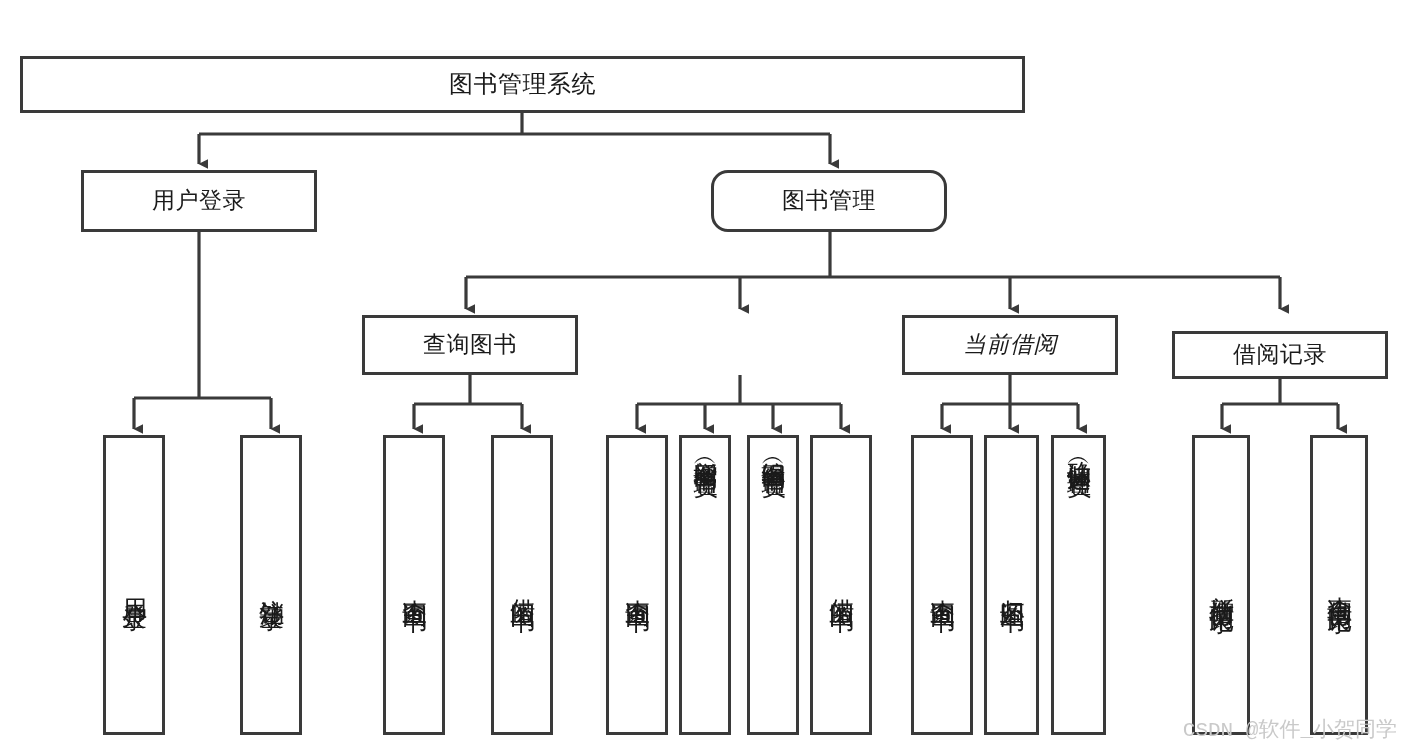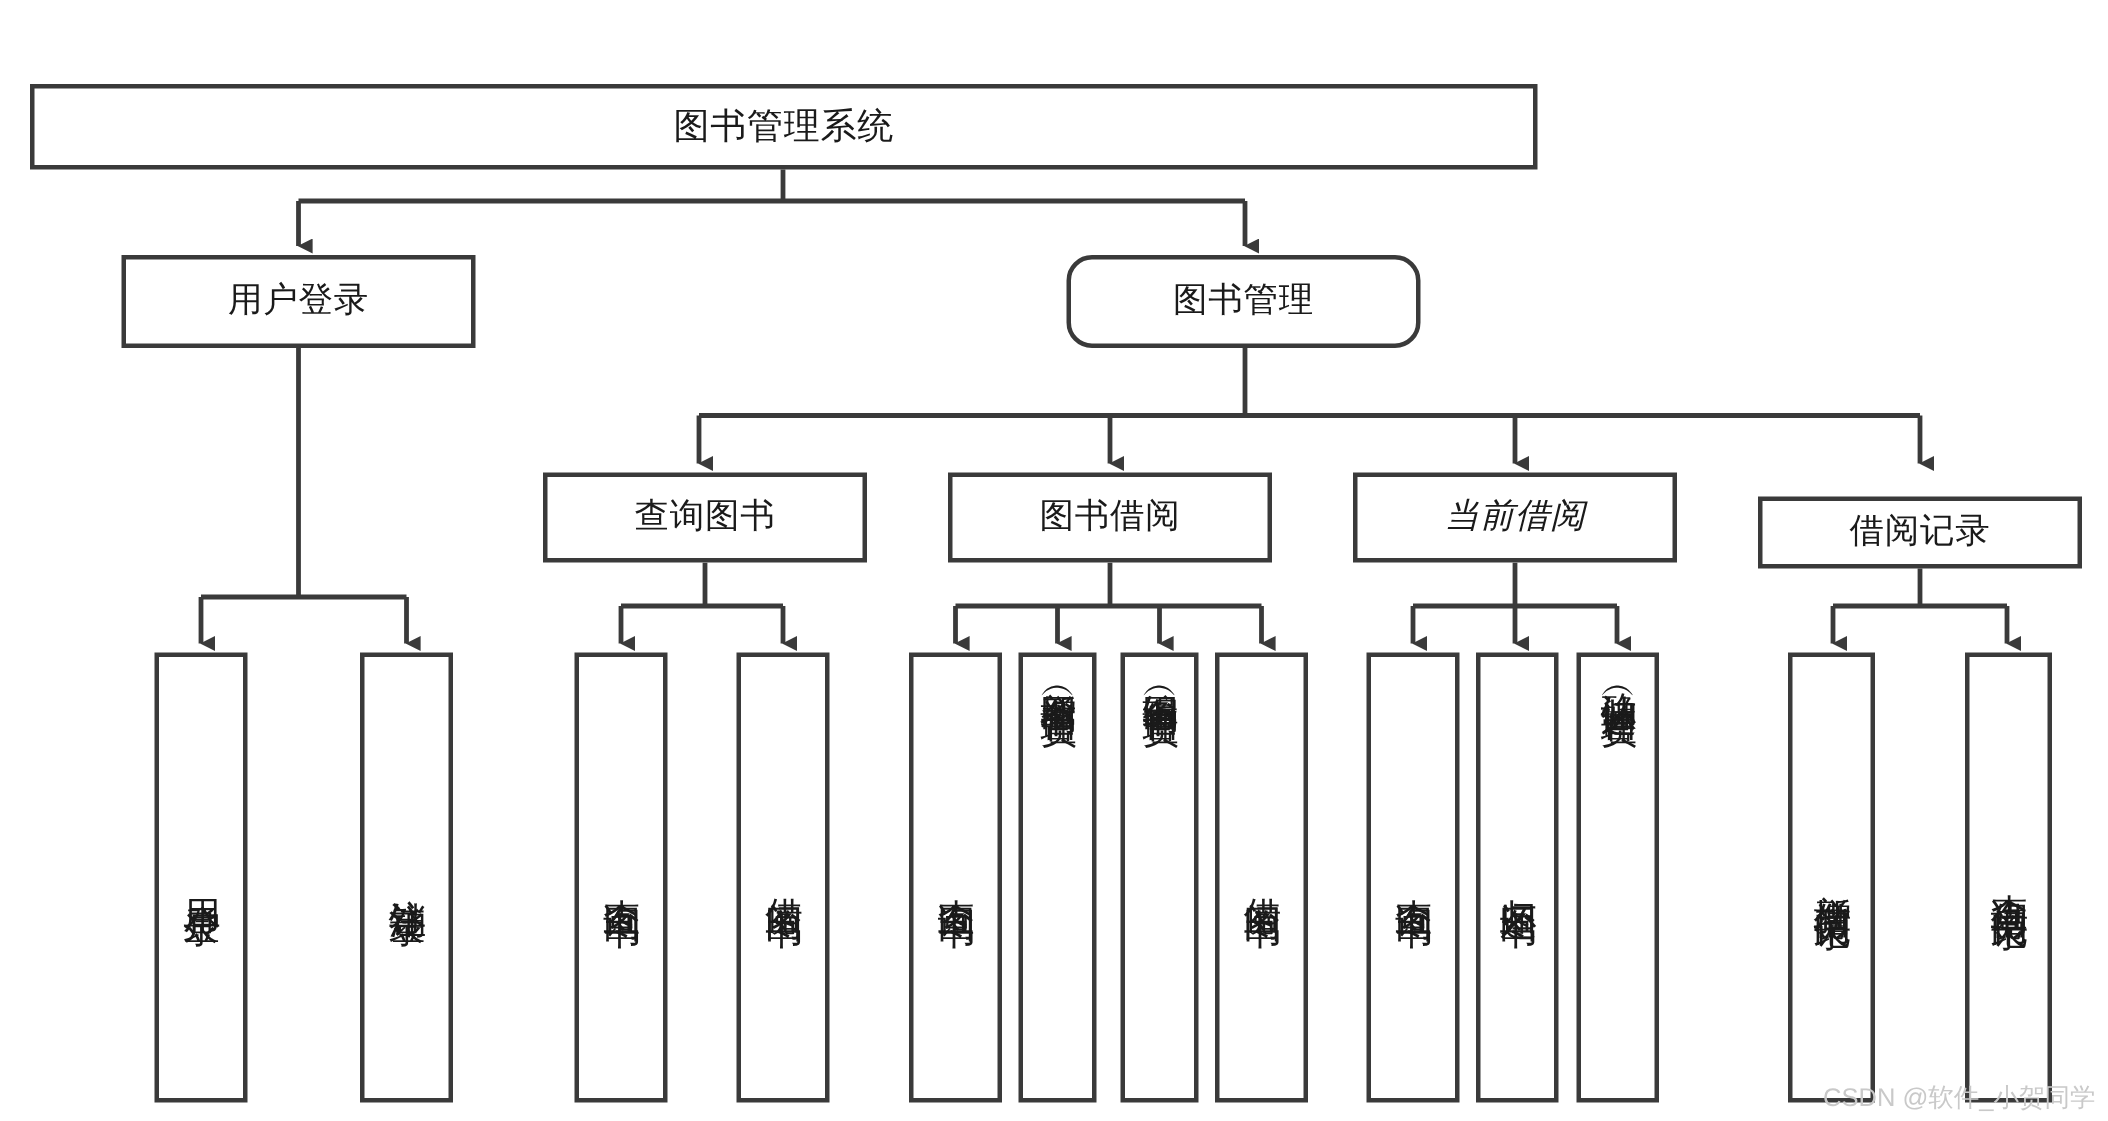--- a/index.html
+++ b/index.html
@@ -38,25 +38,25 @@
     letter-spacing:3px;
     white-space:nowrap;
   }
   .leaf.mid .lbl{font-size:24px;letter-spacing:2px;}
   .leaf.centerish{align-items:center;padding-top:0;}
 
   .watermark{
     position:absolute;
     right:8px;
     bottom:4px;
-    font-size:17px;
+    font-size:21px;
     color:#c9c9c9;
     white-space:nowrap;
     z-index:5;
-    font-family:Liberation Sans, sans-serif;
+    font-family:Liberation Mono, monospace;
   }
 </style>
 </head>
 <body>
 
 <div id="canvas">
 
   <svg class="wires" viewBox="0 0 1405 747">
     <defs>
       <marker id="ah" markerWidth="12" markerHeight="12" refX="5" refY="9.4" orient="auto" markerUnits="userSpaceOnUse">
@@ -116,23 +116,20 @@
   </div>
 
   <div class="node h-node" style="left:711px;top:170px;width:236px;height:62px;border-radius:17px;">
     <span class="lbl">图书管理</span>
   </div>
 
   <div class="node h-node" style="left:362px;top:315px;width:216px;height:60px;">
     <span class="lbl">查询图书</span>
   </div>
 
-  <div class="node h-node" style="left:632px;top:315px;width:216px;height:60px;">
-    <span class="lbl">图书借阅</span>
-  </div>
 
   <div class="node h-node" style="left:902px;top:315px;width:216px;height:60px;font-style:italic;">
     <span class="lbl">当前借阅</span>
   </div>
 
   <div class="node h-node" style="left:1172px;top:331px;width:216px;height:48px;">
     <span class="lbl">借阅记录</span>
   </div>
 
   <div class="node leaf centerish" style="left:103px;top:435px;width:62px;height:300px;">

